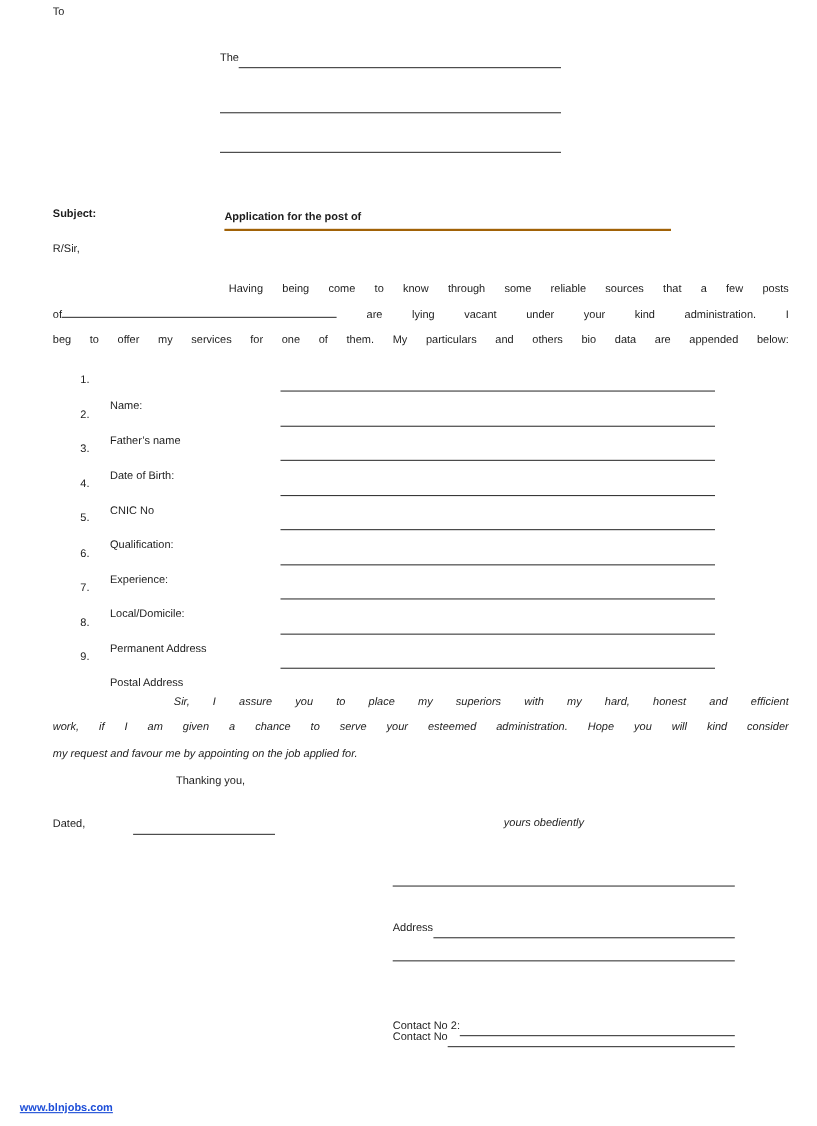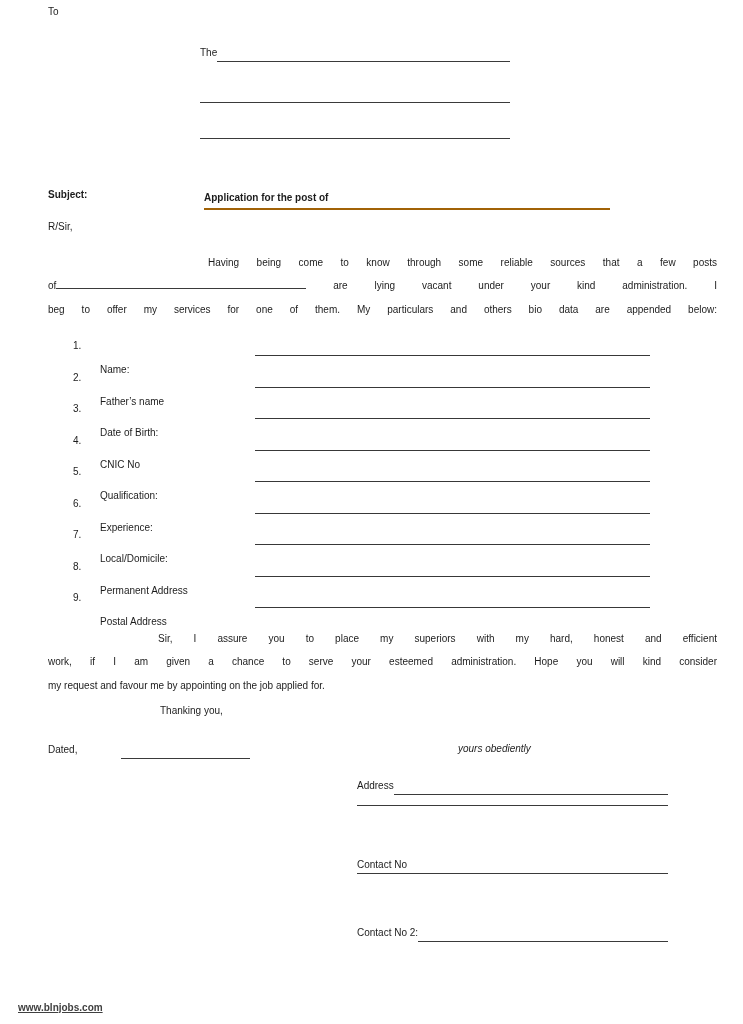--- a/index.html
+++ b/index.html
@@ -105,48 +105,48 @@
       <span class="bio-label">Permanent Address</span>
       <span class="bio-line"></span>
     </div>
       <div class="bio-row">
       <span class="bio-no">9.</span>
       <span class="bio-label">Postal Address</span>
       <span class="bio-line"></span>
     </div>
     </div>
 
-  <div class="abs para" style="left:48px;top:627px;">
+  <div class="abs para" style="left:48px;top:627px;font-style:italic;">
     <span class="pline" style="padding-left:110px;">Sir, I assure you to place my superiors with my hard, honest and efficient</span>
     <span class="pline">work, if I am given a chance to serve your esteemed administration. Hope you will kind consider</span>
     <span class="pline nojust">my request and favour me by appointing on the job applied for.</span>
   </div>
 
   <div class="abs" style="left:160px;top:705px;">Thanking you,</div>
 
   <div class="abs fillrow" style="left:48px;top:741px;width:202px;gap:44px;">
     <span class="lbl">Dated,</span>
       <span class="blank"></span>
   </div>
   <div class="abs" style="left:458px;top:743px;font-style:italic;">yours obediently</div>
 
   <div class="hline" style="left:357px;top:805px;width:311px;"></div>
 
-  <div class="abs fillrow" style="left:357px;top:777px;width:311px;">
+  <div class="abs fillrow" style="left:357px;top:835px;width:311px;">
     <span class="lbl">Address</span>
       <span class="blank"></span>
   </div>
 
   <div class="hline" style="left:357px;top:873px;width:311px;"></div>
 
-  <div class="abs fillrow" style="left:357px;top:856px;width:311px;">
+  <div class="abs fillrow" style="left:357px;top:934px;width:311px;">
     <span class="lbl">Contact No</span>
       <span class="blank"></span>
   </div>
 
   <div class="abs fillrow" style="left:357px;top:924px;width:311px;">
     <span class="lbl">Contact No 2:</span>
       <span class="blank"></span>
   </div>
 
-  <a class="abs footer-link" style="left: 18px; top: 1002px; color: #404040;">www.blnjobs.com</a>
+  <a class="abs footer-link" style="left: 18px; top: 1002px; color: #1d4ed8;">www.blnjobs.com</a>
 
 </div>
 
 </body></html>

